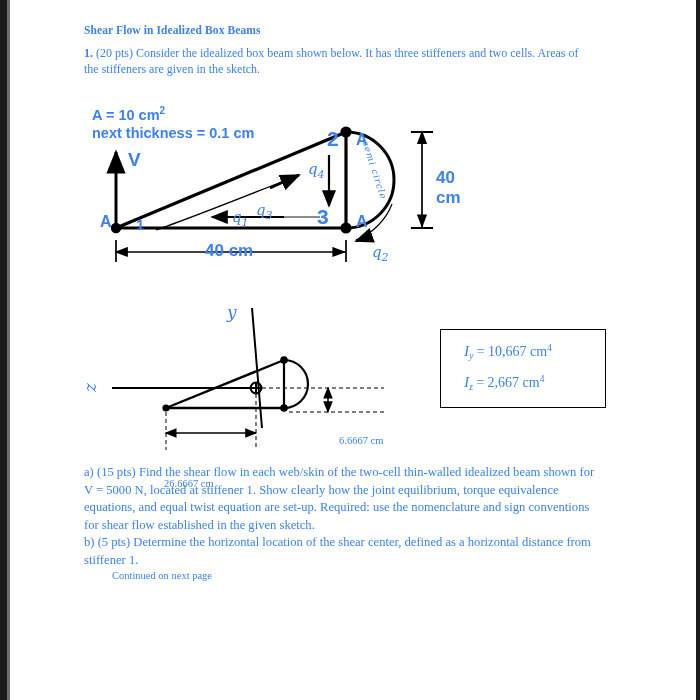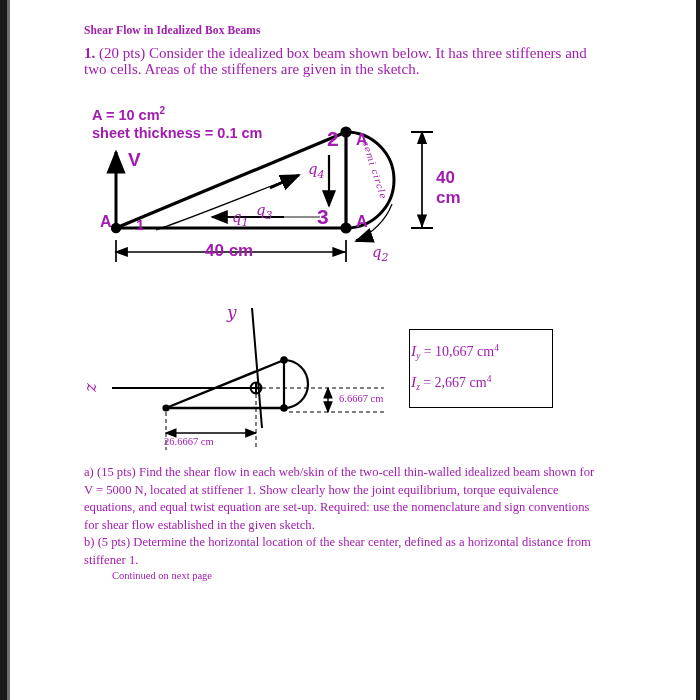--- a/index.html
+++ b/index.html
@@ -8,21 +8,21 @@
     padding: 0;
     background: #ffffff;
   }
   .page {
     position: relative;
     width: 700px;
     height: 700px;
     background: #ffffff;
     overflow: hidden;
     font-family: "Liberation Serif", serif;
-    color: #a21caf;
+    color: #3b82f6;
   }
   
   .scan-edge-left {
     position: absolute;
     left: 0; top: 0;
     width: 7px; height: 700px;
     background: #1a1a1a;
   }
   .scan-edge-left2 {
     position: absolute;
@@ -51,21 +51,21 @@
     position: absolute;
     left: 84px; top: 24px;
     font-size: 11.5px;
     font-weight: bold;
     letter-spacing: 0.1px;
   }
   .prob-block {
     position: absolute;
     left: 84px; top: 46px;
     width: 505px;
-    font-size: 15px;
+    font-size: 12px;
     line-height: 15.5px;
   }
   .prob-block b { font-weight: bold; }
 
   .caption-centroid {
     position: absolute;
     left: 84px; top: 276px;
     width: 520px;
     font-size: 10.5px;
     line-height: 14px;
@@ -119,29 +119,30 @@
     position: absolute;
     left: 84px; top: 300px;
     width: 330px; height: 160px;
   }
   .fig2 svg { position: absolute; left: 0; top: 0; }
   .fig2 .dimtext {
     position: absolute;
     font-family: "Liberation Serif", serif;
     font-size: 10.5px;
     white-space: nowrap;
+    margin-top: 42px;
   }
 
   
   .inertia-box {
     position: absolute;
-    left: 409px; top: 329px;
+    left: 440px; top: 329px;
     width: 132px;
     border: 1.6px solid #000;
-    padding: 7px 9px 8px 1px;
+    padding: 7px 9px 8px 23px;
     background: #fff;
   }
   .inertia-row {
     font-family: "Liberation Serif", serif;
     font-size: 14px;
     line-height: 23px;
     white-space: nowrap;
   }
   .inertia-row .sym {
     font-style: italic;
@@ -172,21 +173,21 @@
 
   <div class="prob-block">
     <b>1.</b>
     <span>(20 pts) Consider the idealized box beam shown below.  It has three stiffeners and two cells.  Areas of the stiffeners are given in the sketch.</span>
   </div>
 
   <div class="fig1">
 
     <div class="note">
       <span>A = 10 cm</span><sup>2</sup><br>
-      <span>sheet thickness = 0.1 cm</span>
+      <span>next thickness = 0.1 cm</span>
     </div>
 
     <svg width="380" height="172" viewBox="0 0 380 172">
 
       <line x1="32" y1="128" x2="262" y2="32" stroke="#000" stroke-width="3.2" stroke-linecap="round"></line>
 
       <line x1="32" y1="128" x2="262" y2="128" stroke="#000" stroke-width="3.2" stroke-linecap="round"></line>
 
       <line x1="262" y1="32" x2="262" y2="128" stroke="#000" stroke-width="3.2" stroke-linecap="round"></line>
 

